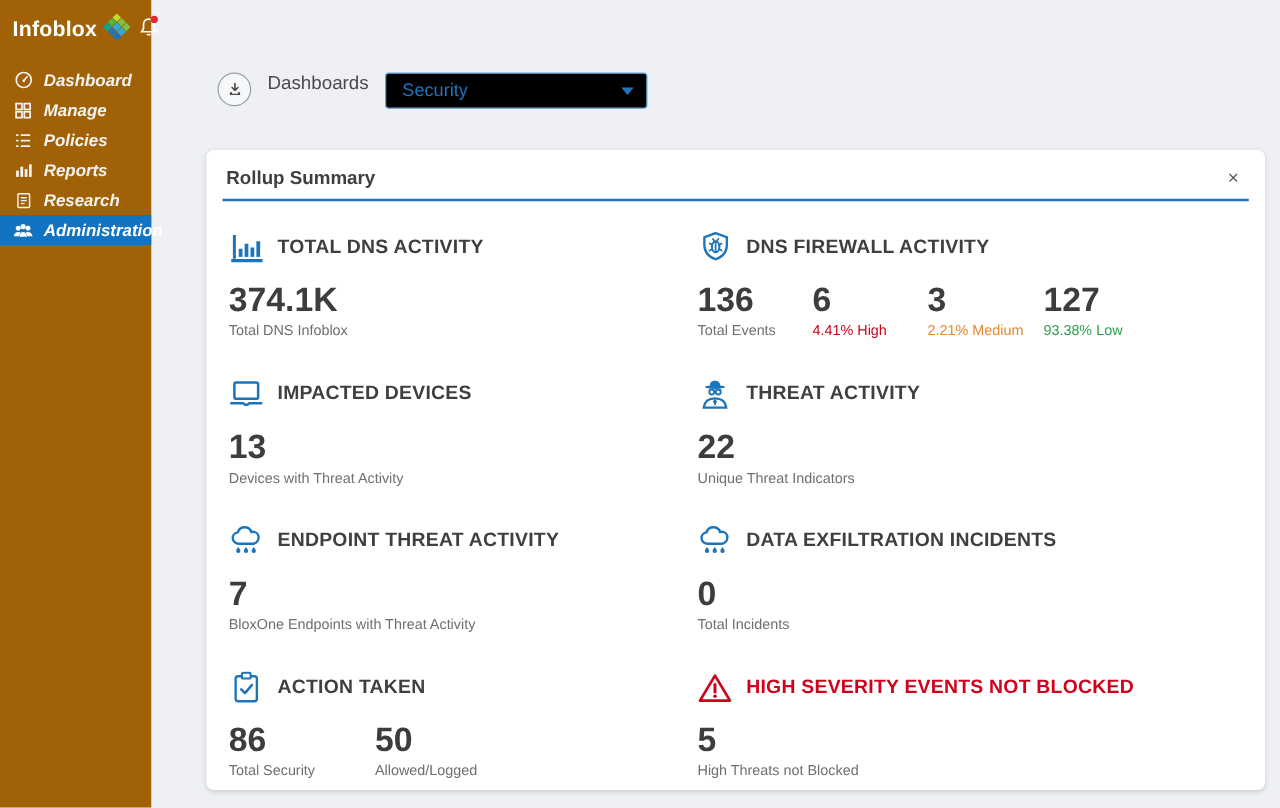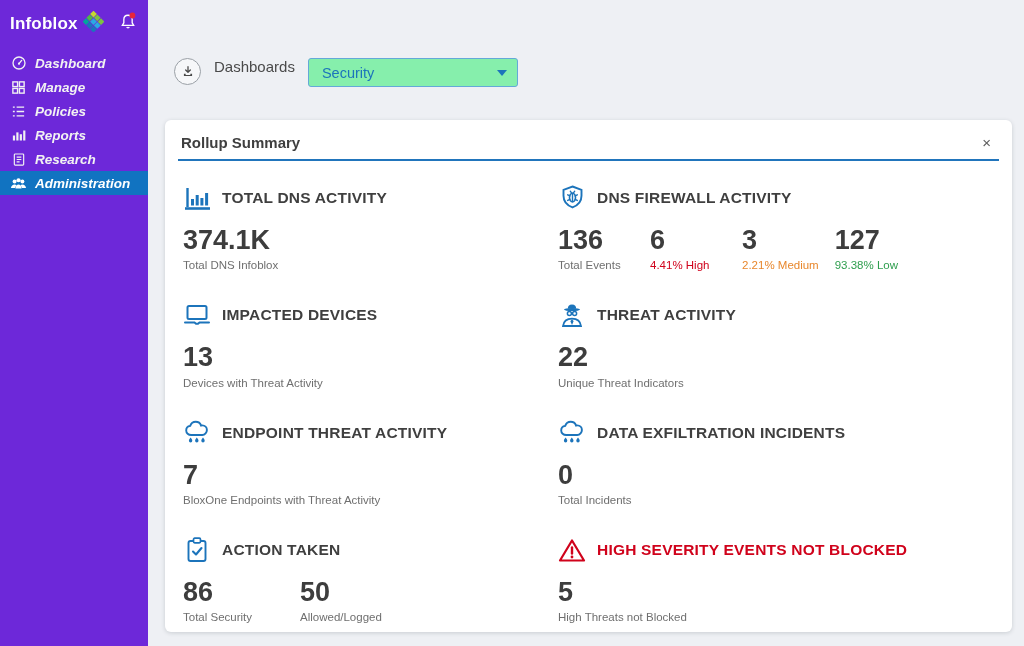--- a/index.html
+++ b/index.html
@@ -3,22 +3,22 @@
 <meta charset="utf-8">
 <style>
   * { box-sizing: border-box; margin: 0; padding: 0; }
   html, body {
     width: 1024px; height: 646px; overflow: hidden;
     font-family: "Liberation Sans", sans-serif;
     background: #eef0f4;
   }
   
   .sidebar {
-    position: absolute; left: 0; top: 0; bottom: 0; width: 148px;
-    background: #6d28d9; color: #fff;
+    position: absolute; left: 0; top: 0; bottom: 0; width: 121px;
+    background: #a16207; color: #fff;
   }
   .logo-row {
     display: flex; align-items: center; padding: 11px 10px 9px 10px; gap: 5px;
   }
   .logo-text { font-size: 17px; font-weight: 700; letter-spacing: .2px; color: #fff; }
   .bell-wrap { margin-left: auto; position: relative; cursor: pointer; }
   .nav { margin-top: 6px; }
   .nav-item {
     display: flex; align-items: center; gap: 8px;
     height: 24px; padding-left: 10px;
@@ -34,21 +34,21 @@
     position: absolute; top: 58px; left: 26px;
     display: flex; align-items: flex-start; gap: 13px;
   }
   .download-btn {
     width: 27px; height: 27px; border-radius: 50%;
     border: 1px solid #9aa0a6; background: #f6f7f9;
     display: flex; align-items: center; justify-content: center; cursor: pointer;
   }
   .dashboards-label { font-size: 15px; color: #4a4a4a; font-weight: 400; }
   .dashboard-select {
-    width: 210px; height: 29px; background: #86efac;
+    width: 210px; height: 29px; background: #000000;
     border: 1px solid #64a9d8; border-radius: 3px;
     display: flex; align-items: center; padding: 0 10px 0 13px;
     cursor: pointer;
   }
   .dashboard-select .sel-text { font-size: 14.5px; color: #1c74bb; flex: 1; }
   .caret { width: 0; height: 0; border-left: 5px solid transparent; border-right: 5px solid transparent; border-top: 6px solid #1c74bb; }
 
   
   .card {
     position: absolute; left: 17px; right: 12px; top: 120px; bottom: 14px;

